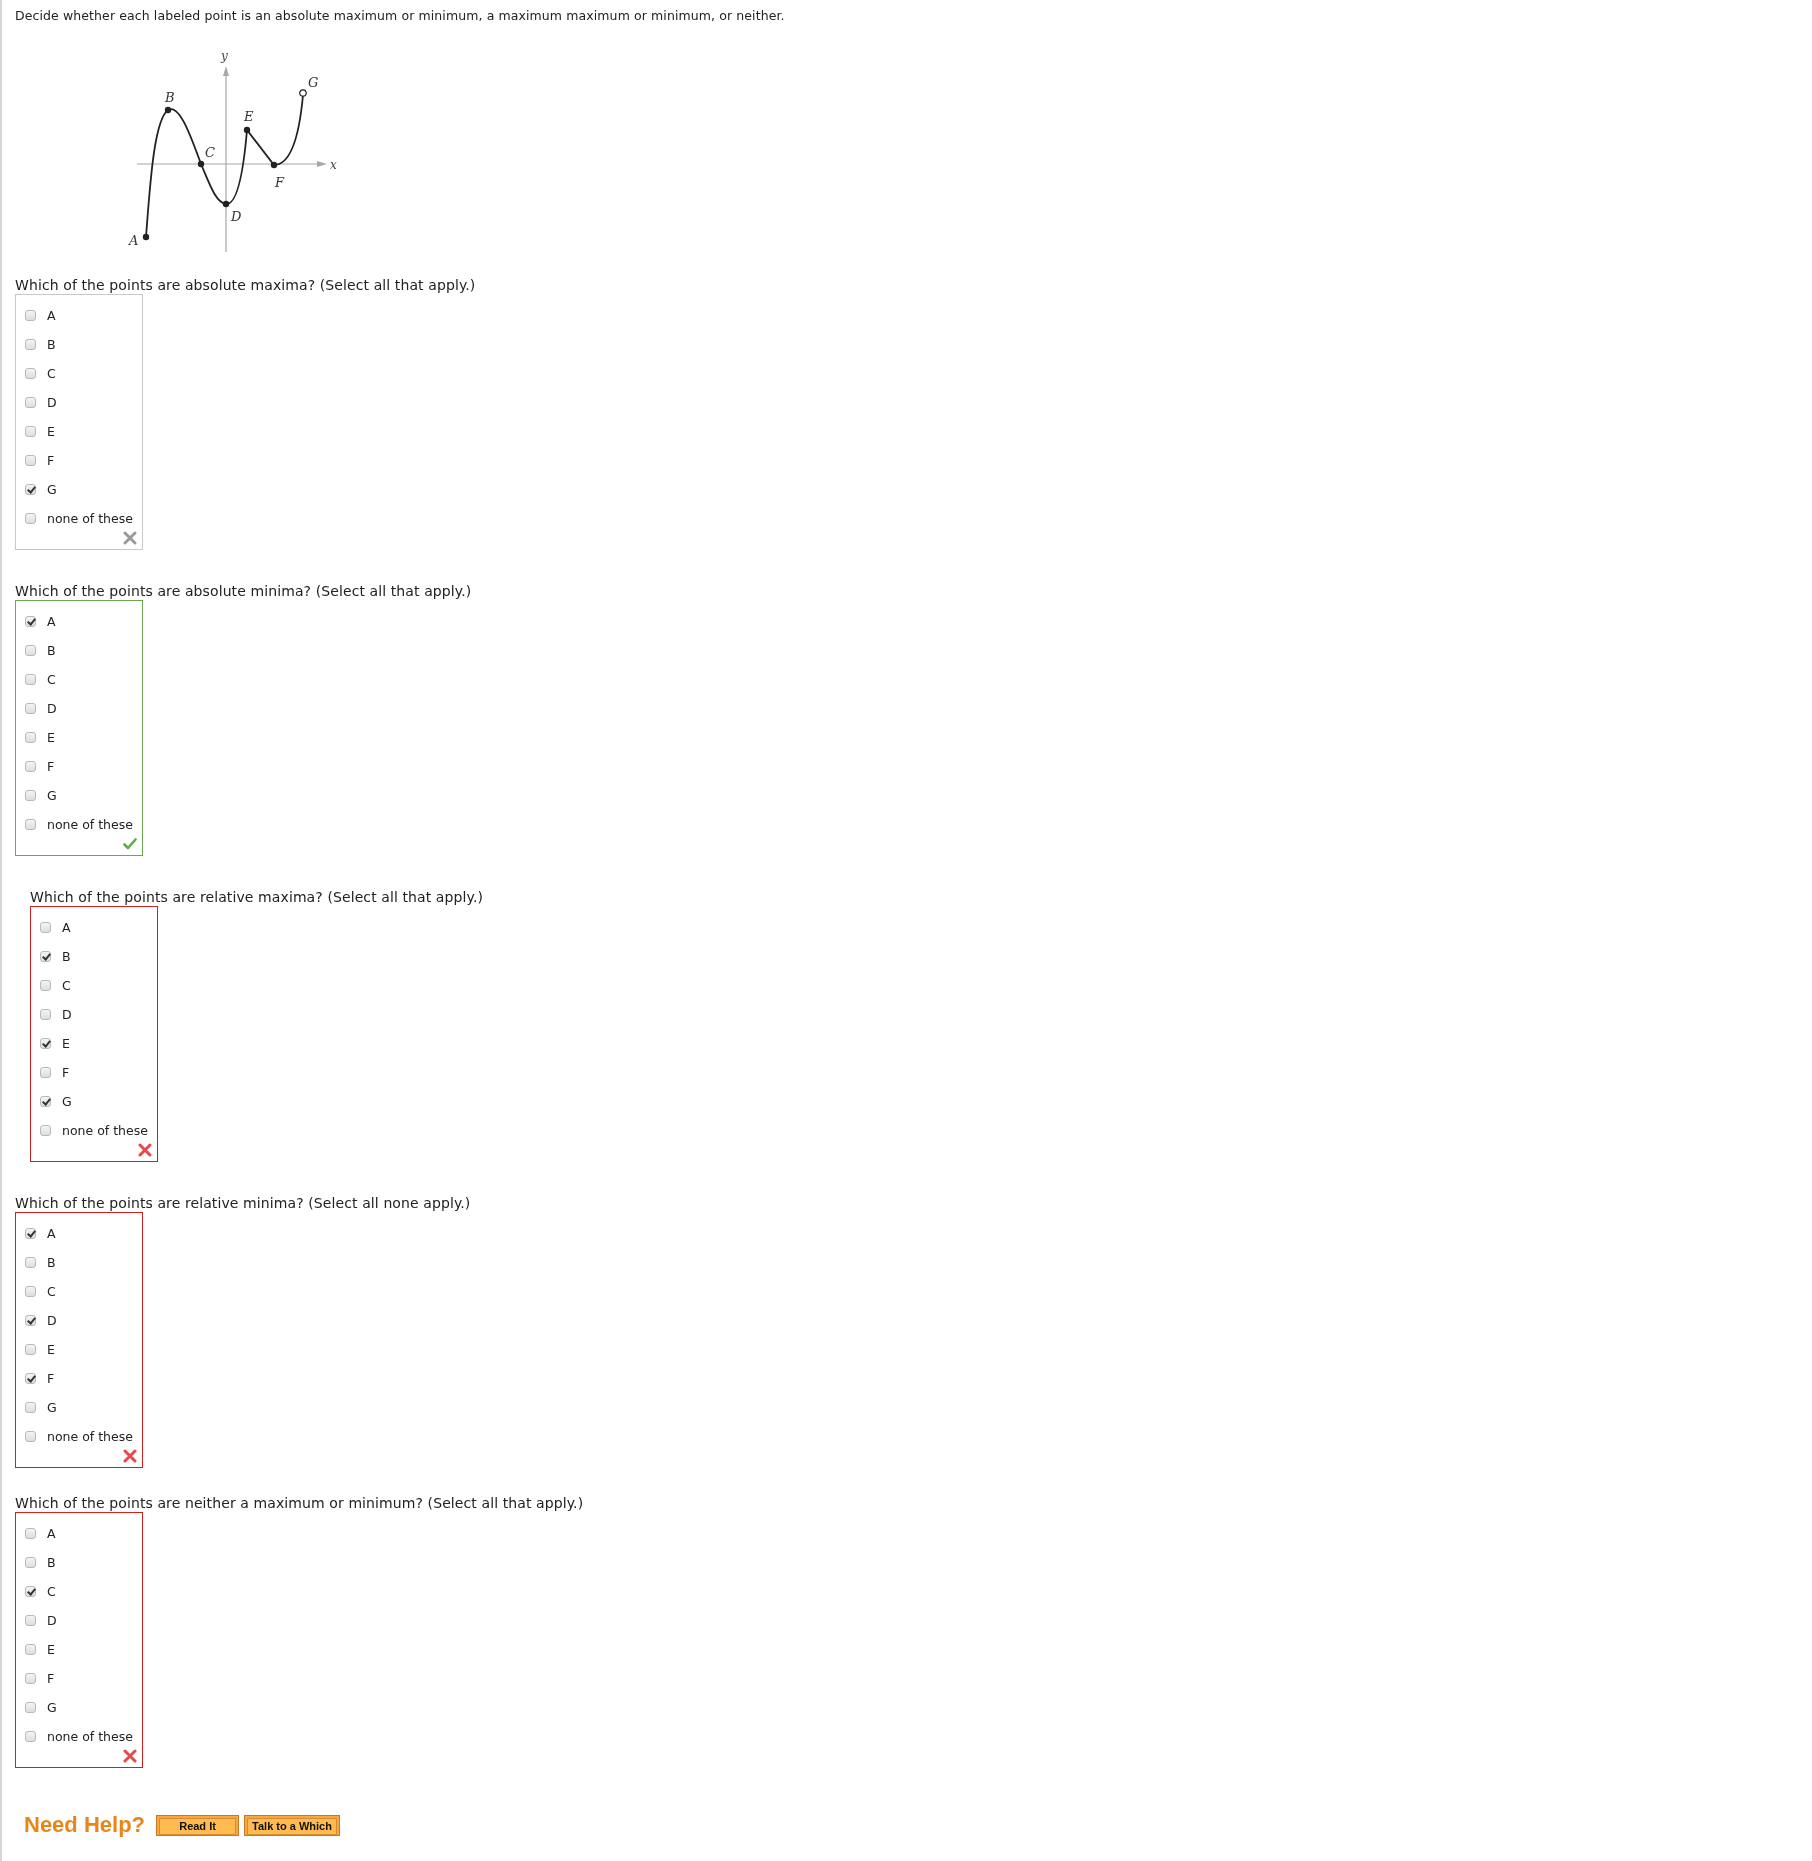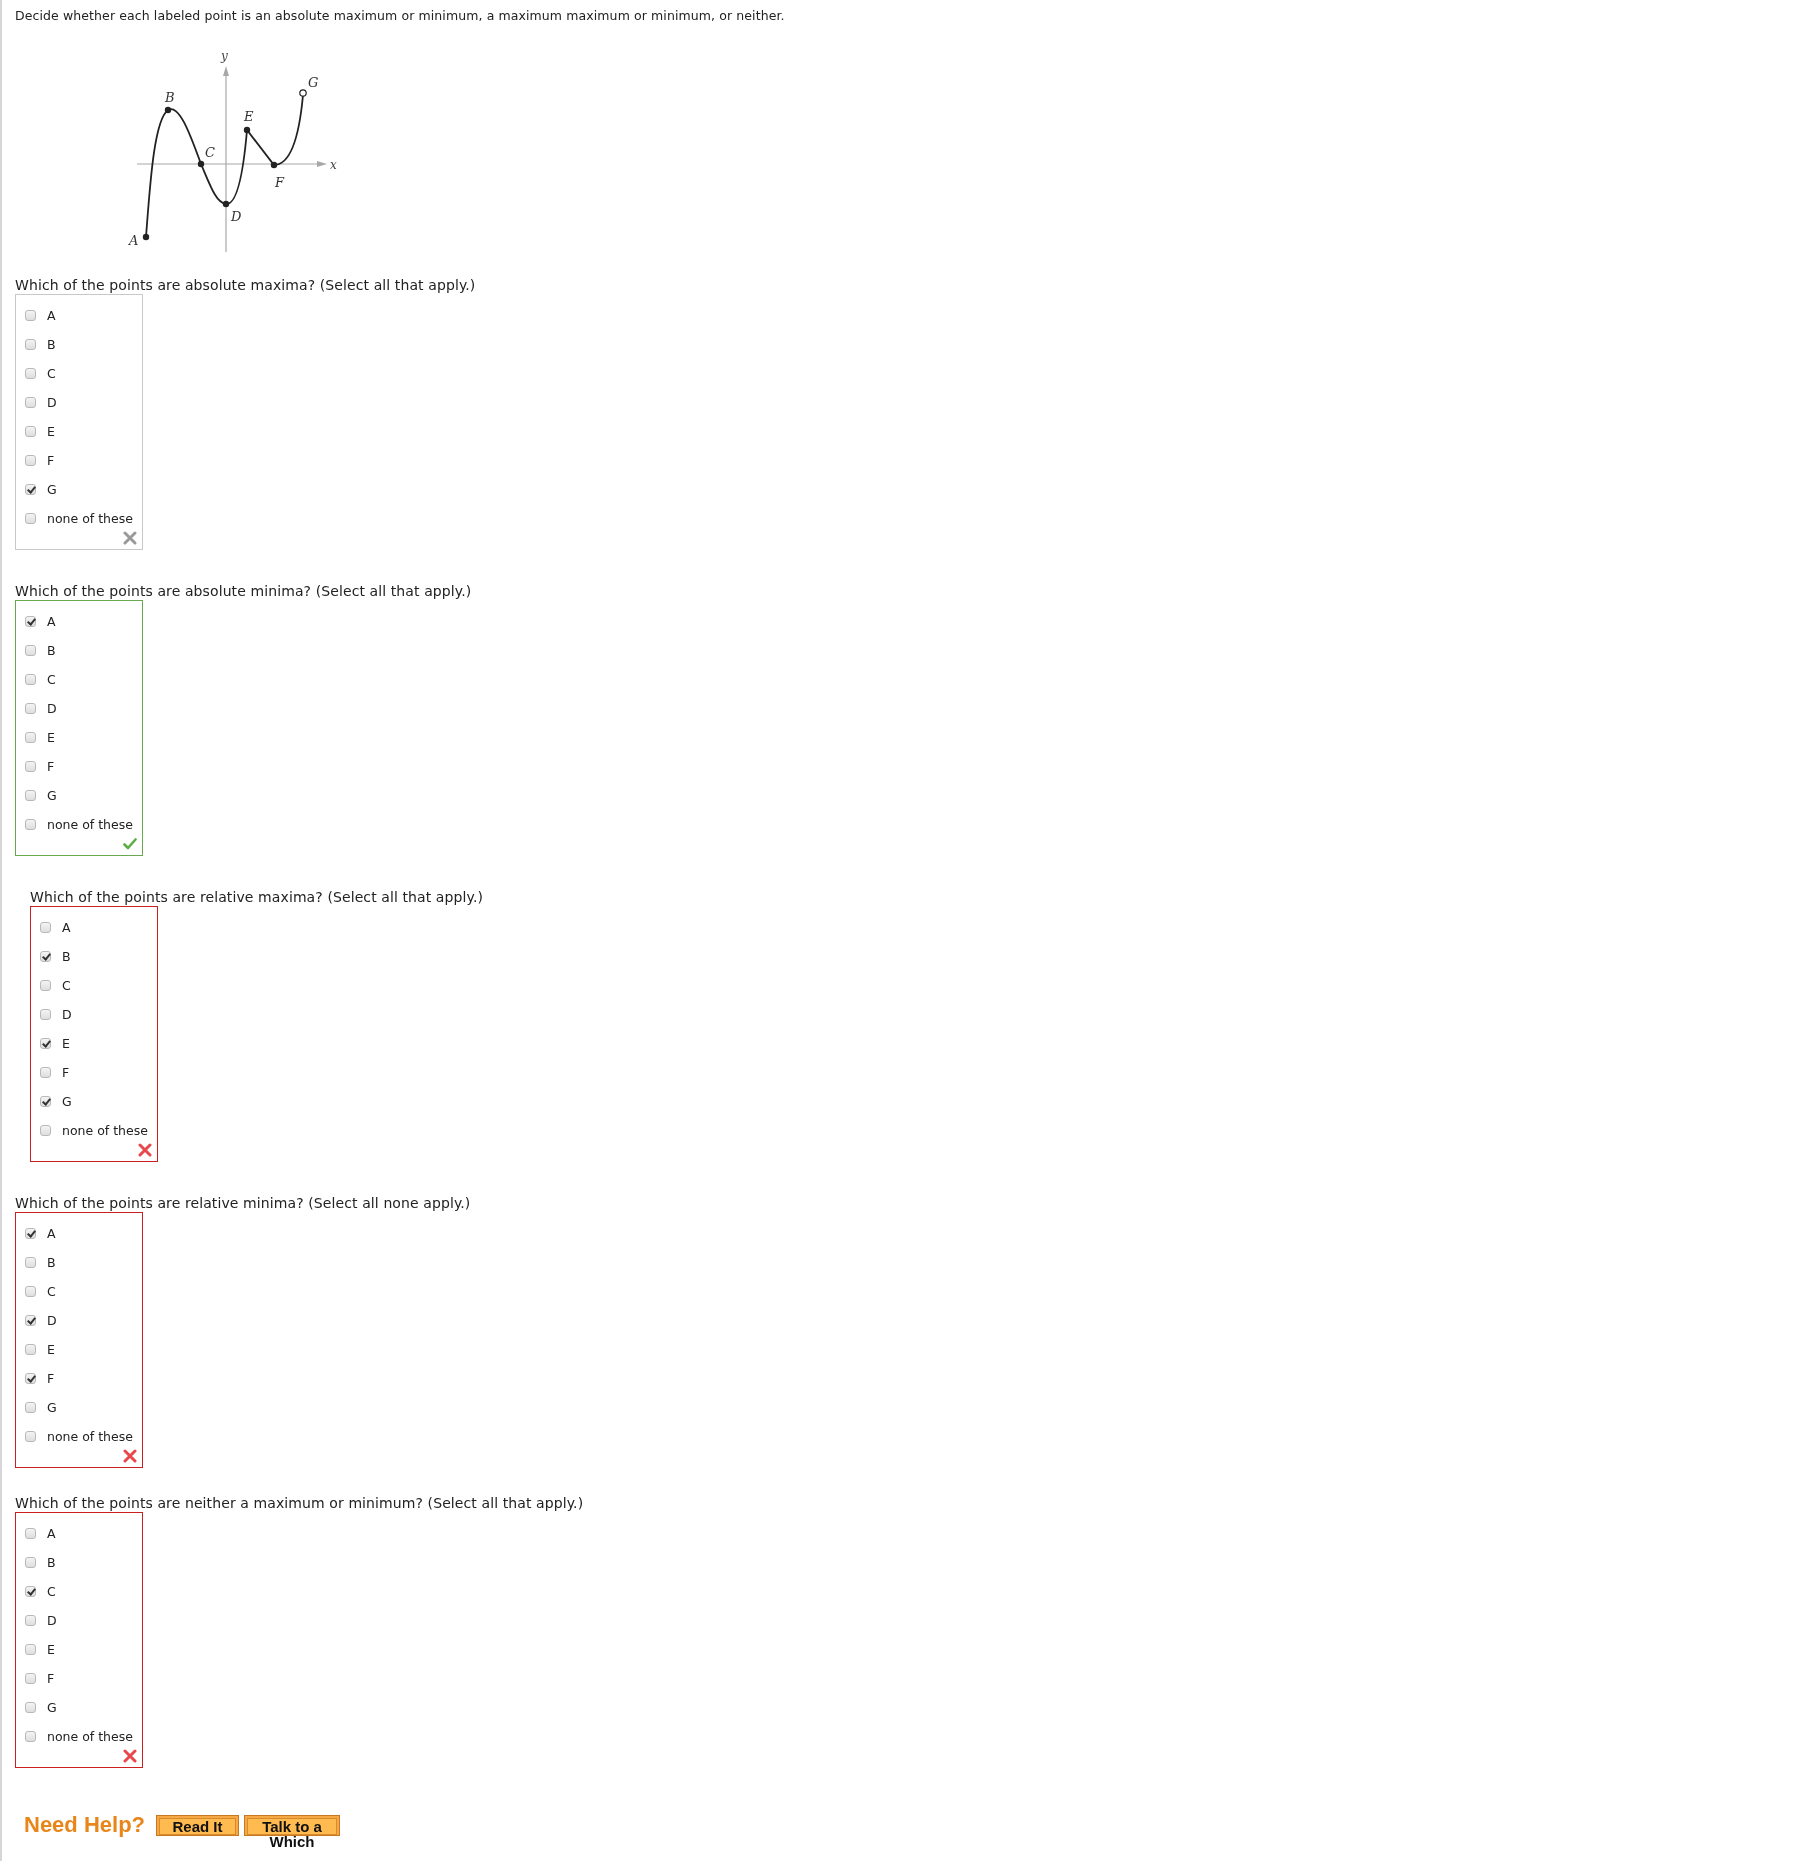--- a/index.html
+++ b/index.html
@@ -34,21 +34,21 @@
   .choice-label { font-size: 12.5px; color: #222; }
   .feedback { position: absolute; right: 5px; bottom: 5px; width: 14px; height: 14px; }
   .need-help { position: absolute; left: 24px; top: 1812px; display: flex; align-items: center; }
   .need-help-label { font-family: "Liberation Sans", sans-serif; font-weight: bold; font-size: 22px; color: #e8861a; margin-right: 11px; }
   .help-btn {
     height: 21px; box-sizing: border-box; border: 1px solid #c8781e; background: #f6a845;
     padding: 2px; margin-right: 5px; cursor: pointer;
   }
   .help-btn span {
     display: block; height: 15px; line-height: 15px; border: 1px solid #d98b2b; background: #ffbb4f;
-    font-family: "Liberation Sans", sans-serif; font-weight: bold; font-size: 15px; color: #111; text-align: center;
+    font-family: "Liberation Sans", sans-serif; font-weight: bold; font-size: 11px; color: #111; text-align: center;
   }
   .btn-read { width: 83px; }
   .btn-tutor { width: 96px; }
 </style>
 </head>
 <body>
 
 <div class="left-rule"></div>
 
 <div class="title">Decide whether each labeled point is an absolute maximum or minimum, a maximum maximum or minimum, or neither.</div>

